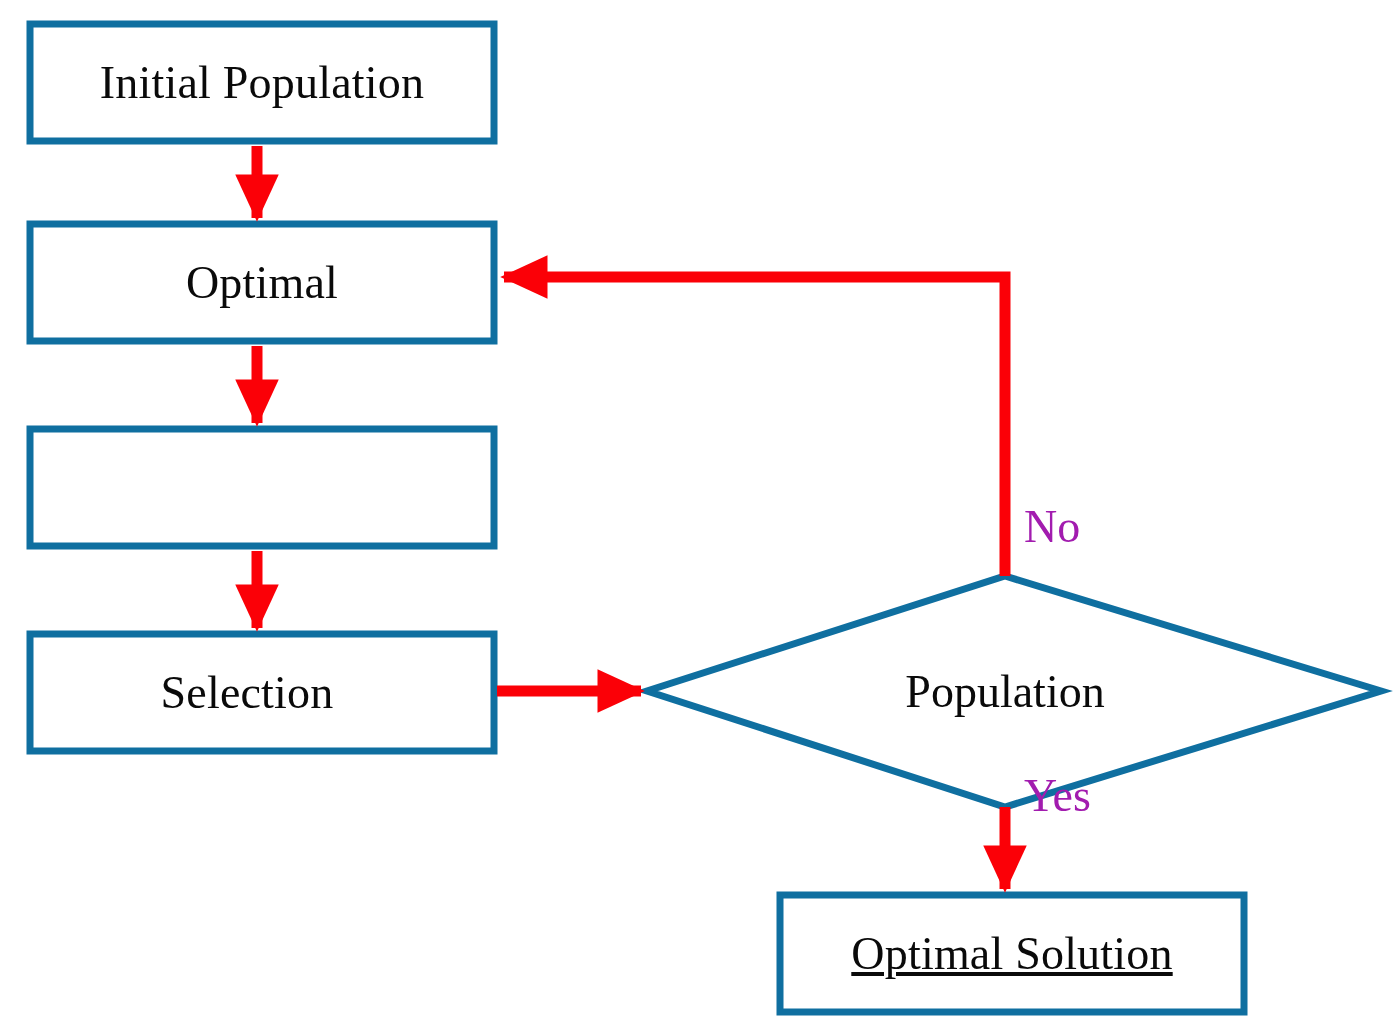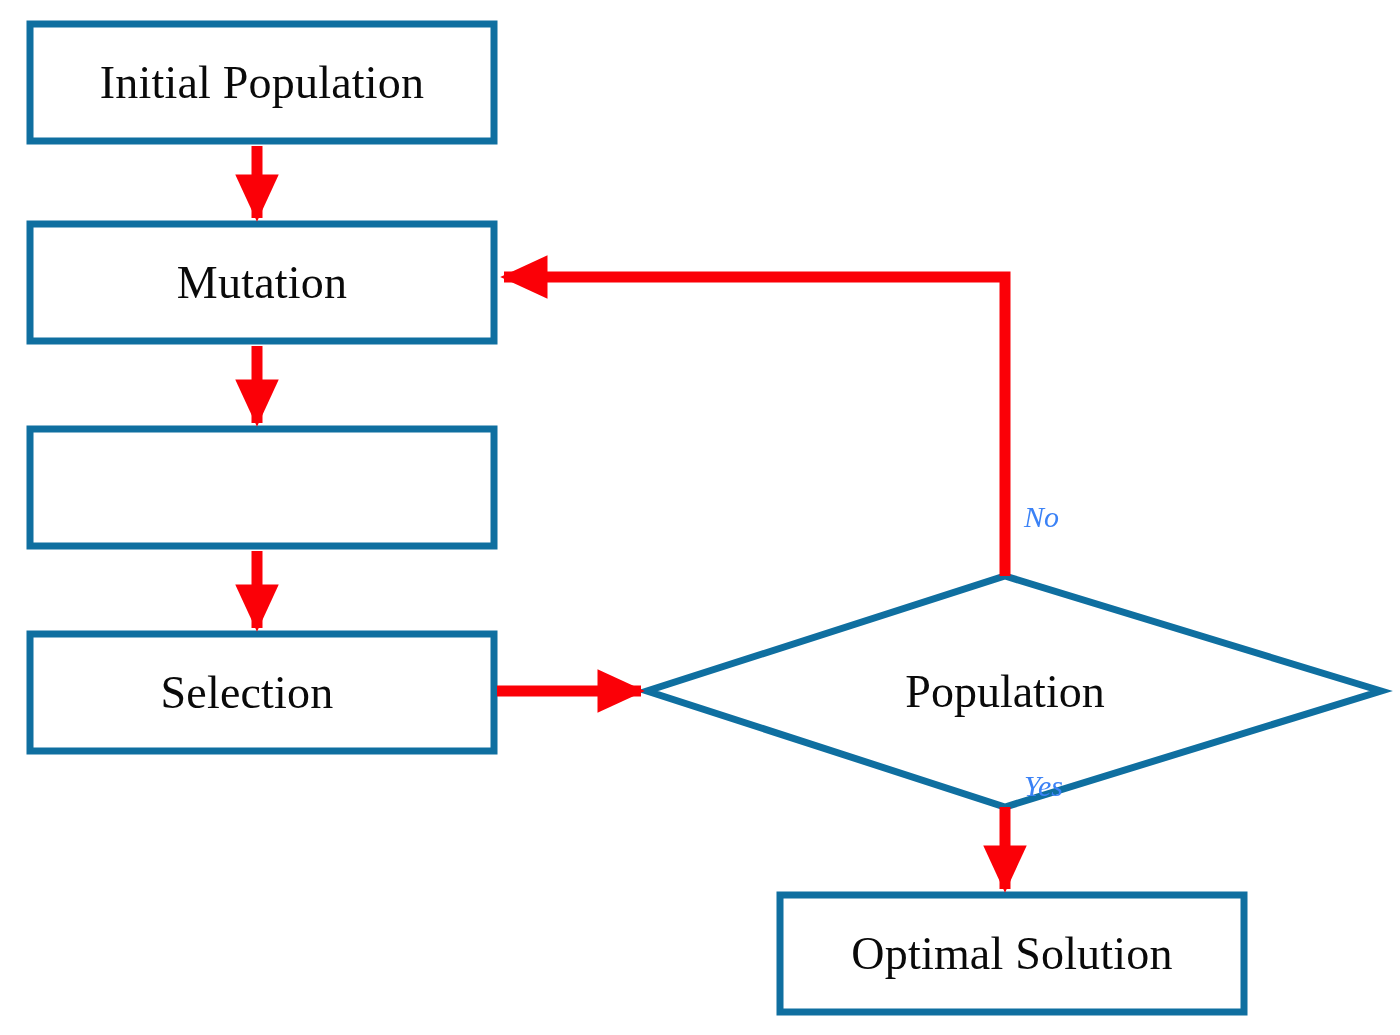--- a/index.html
+++ b/index.html
@@ -37,26 +37,25 @@
     font-weight: 400;
     white-space: nowrap;
     pointer-events: none;
   }
   .box-label { font-size: 46px; letter-spacing: 0.2px; }
   .diamond-label { font-size: 46px; }
 
   
   .edge-label {
     position: absolute;
-    color: #3b82f6;
+    color: #a21caf;
     font-family: "Liberation Serif", "DejaVu Serif", serif;
-    font-size: 30px;
+    font-size: 46px;
     white-space: nowrap;
     pointer-events: none;
-    font-style: italic;
   }
 
   
   .hit {
     position: absolute;
     background: transparent;
     cursor: pointer;
   }
   .hit-diamond {
     clip-path: polygon(50% 0%, 100% 50%, 50% 100%, 0% 50%);
@@ -94,28 +93,28 @@
 
     <line x1="497" y1="691" x2="641" y2="691" stroke="#fb0007" stroke-width="11" marker-end="url(#arrowRed)"></line>
 
     <path d="M 1005 576 L 1005 277 L 504 277" fill="none" stroke="#fb0007" stroke-width="11" stroke-linejoin="miter" marker-end="url(#arrowRed)"></path>
 
     <line x1="1005" y1="807" x2="1005" y2="889" stroke="#fb0007" stroke-width="11" marker-end="url(#arrowRed)"></line>
   </svg>
 
   <div class="node-label box-label" style="left:30px; top:24px; width:464px; height:117px;">Initial Population</div>
 
-  <div class="node-label box-label" style="left:30px; top:224px; width:464px; height:117px;">Mutation</div>
+  <div class="node-label box-label" style="left:30px; top:224px; width:464px; height:117px;">Optimal</div>
 
 
   <div class="node-label box-label" style="left:15px; top:634px; width:464px; height:117px;">Selection</div>
 
   <div class="node-label diamond-label" style="left:805px; top:632px; width:400px; height:118px;">Population</div>
 
-  <div class="node-label box-label" style="left:780px; top:895px; width:464px; height:117px;">Optimal Solution</div>
+  <div class="node-label box-label" style="left:780px; top:895px; width:464px; height:117px;text-decoration:underline;">Optimal Solution</div>
 
   <div class="edge-label" style="left:1024px; top:500px;">No</div>
 
   <div class="edge-label" style="left:1024px; top:769px;">Yes</div>
 
   <div class="hit" style="left:30px; top:24px; width:464px; height:117px;"></div>
   <div class="hit" style="left:30px; top:224px; width:464px; height:117px;"></div>
   <div class="hit" style="left:30px; top:429px; width:464px; height:117px;"></div>
   <div class="hit" style="left:30px; top:634px; width:464px; height:117px;"></div>
   <div class="hit hit-diamond" style="left:647px; top:576px; width:734px; height:231px;"></div>

